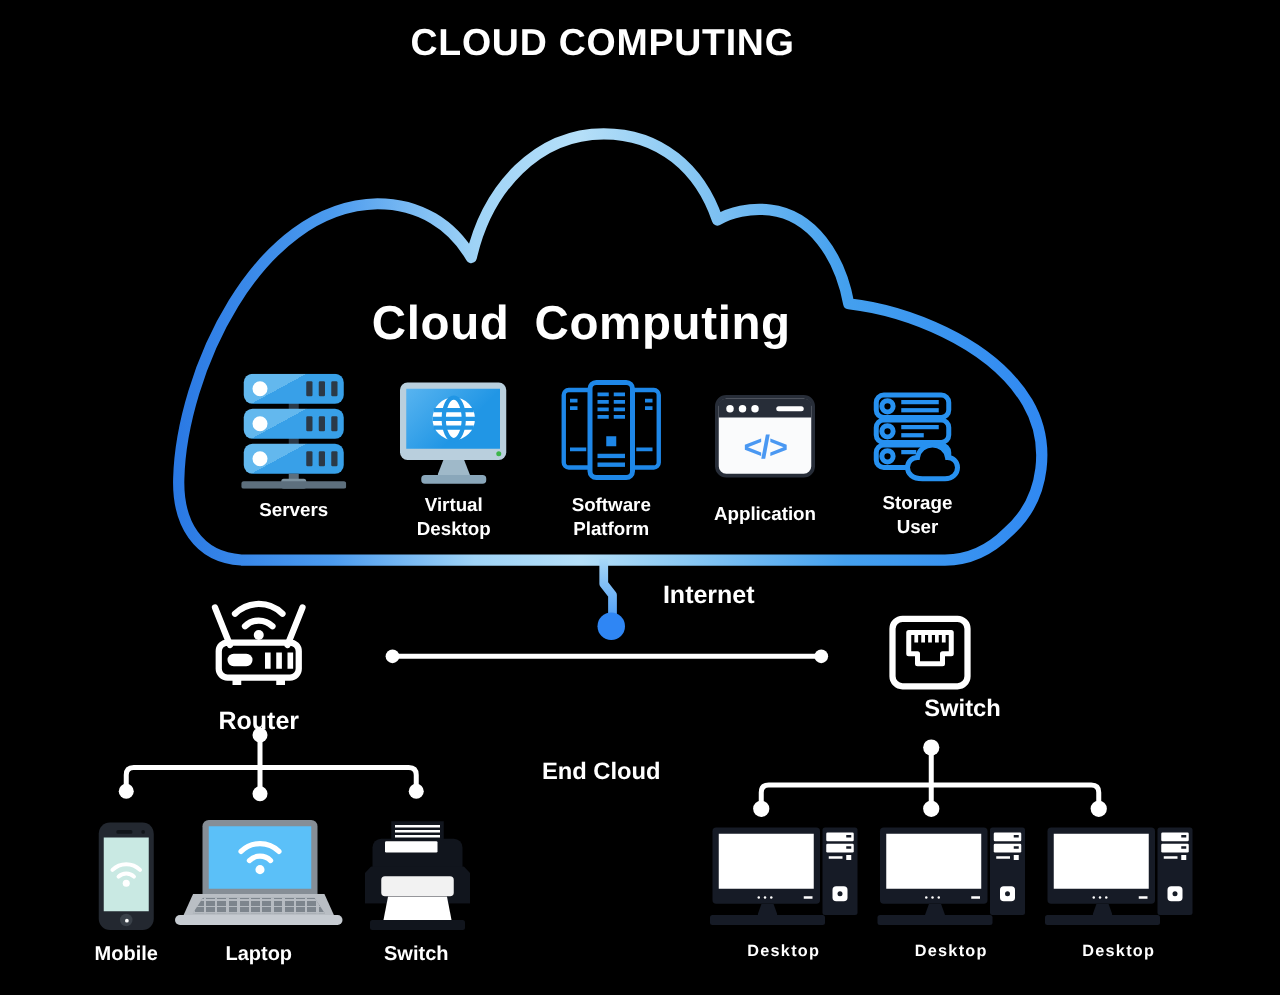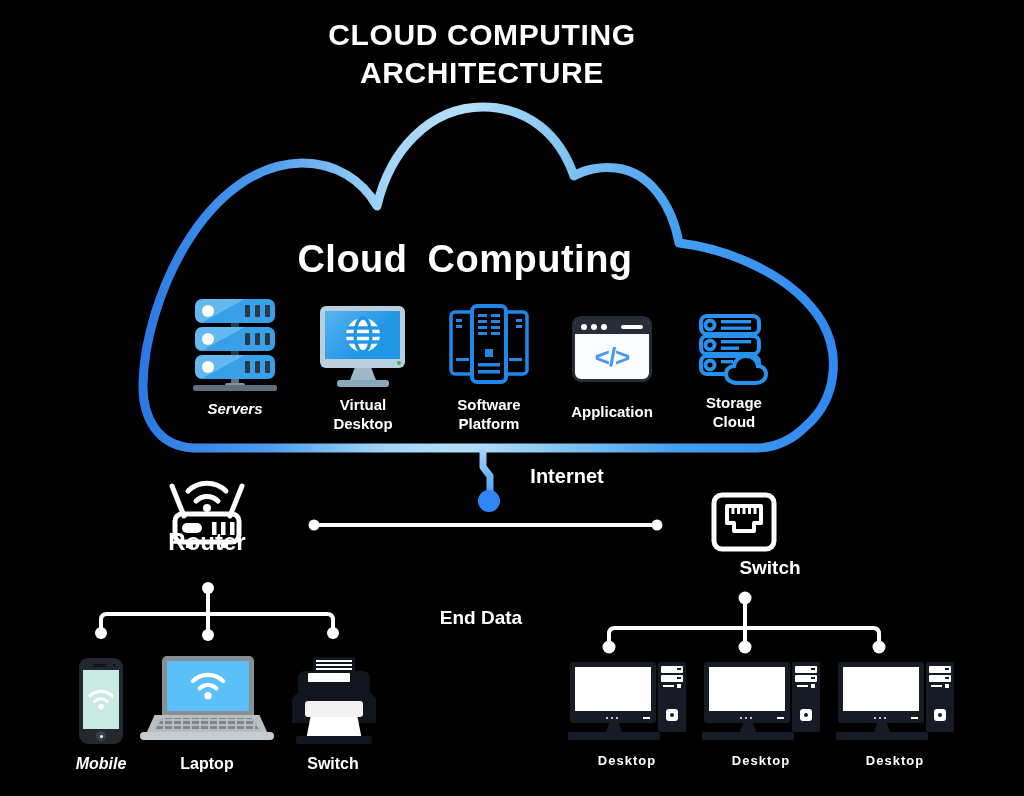--- a/index.html
+++ b/index.html
@@ -16,35 +16,35 @@
                  font-weight:700;font-size:38px;word-spacing:9px;letter-spacing:.5px;}
 
   
   .ic-servers{left:193px;top:299px;}
   .ic-vdesk{left:320px;top:306px;width:85px;height:84px;}
   .ic-swp{left:448px;top:302px;}
   .ic-app{left:572px;top:316px;width:80px;height:66px;}
   .ic-storage{left:696px;top:312px;}
 
   .svc-label{font-size:15px;line-height:19px;}
-  .lb-servers{left:185px;top:399px;width:100px;font-style:italic;}
+  .lb-servers{left:185px;top:399px;width:100px;}
   .lb-vdesk{left:317px;top:395px;width:92px;}
   .lb-swp{left:438px;top:395px;width:102px;}
   .lb-app{left:552px;top:402px;width:120px;}
   .lb-storage{left:690px;top:393px;width:88px;}
 
   .lb-internet{left:512px;top:465px;width:110px;font-size:20px;text-align:center;}
   .ic-router{left:162px;top:458px;}
-  .lb-router{left:157px;top:528px;width:100px;font-size:24px;}
+  .lb-router{left:157px;top:566px;width:100px;font-size:20px;}
   .ic-switch{left:711px;top:492px;}
   .lb-switch{left:720px;top:557px;width:100px;font-size:19px;}
   .lb-enduser{left:421px;top:607px;width:120px;font-size:19px;}
 
   .lb-dev{top:755px;font-size:16px;}
-  .lb-mobile{left:61px;width:80px;font-style:italic;}
+  .lb-mobile{left:61px;width:80px;}
   .lb-laptop{left:167px;width:80px;}
   .lb-printer{left:293px;width:80px;}
   .lb-desktop{top:753px;font-size:13px;letter-spacing:1px;width:100px;}
   .lb-d1{left:577px;} .lb-d2{left:711px;} .lb-d3{left:845px;}
 
   
   .vd-frame{position:absolute;left:0;top:0;width:85px;height:62px;background:#b9cfdd;border-radius:6px;}
   .vd-screen{position:absolute;left:5px;top:5px;width:75px;height:48px;
              background:linear-gradient(135deg,#58b4f0 0%,#2196e5 62%);}
   .vd-dot{position:absolute;right:4px;bottom:3px;width:4px;height:4px;border-radius:50%;background:#3cb54a;}
@@ -116,21 +116,20 @@
   .dk-pwr{position:absolute;left:8px;top:47px;width:12px;height:12px;background:#fff;border-radius:3px;}
   .dk-pwr::after{content:"";position:absolute;left:4px;top:4px;width:4px;height:4px;border-radius:50%;background:#161b26;}
 </style>
 </head>
 <body>
 
 <div class="stage">
 
   <div class="title">
     <div>CLOUD COMPUTING</div>
-    <div>ARCHITECTURE</div>
   </div>
 
   <svg class="wires" width="1024" height="796" viewBox="0 0 1024 796">
     <defs>
       <linearGradient id="cloudGrad" gradientUnits="userSpaceOnUse" x1="140" y1="300" x2="845" y2="300">
         <stop offset="0" stop-color="#2a79e4"></stop>
         <stop offset="0.18" stop-color="#4c9bee"></stop>
         <stop offset="0.34" stop-color="#9fd3f6"></stop>
         <stop offset="0.46" stop-color="#b5dff8"></stop>
         <stop offset="0.58" stop-color="#8ac8f3"></stop>
@@ -291,21 +290,21 @@
         <rect x="25" y="34.5" width="18" height="3.4"></rect>
       <rect x="25" y="48" width="12" height="3.4"></rect>
     </g>
     <path d="M42 71 c-8 0 -12 -4 -12 -9 c0 -5 4 -8 8 -8 c1 -6 6 -10 12 -10 c6 0 11 4 12 10 c4 0 8 3 8 8 c0 5 -4 9 -10 9 Z" fill="#000" stroke="#2791f0" stroke-width="4"></path>
   </svg>
 
   <div class="lbl svc-label lb-servers">Servers</div>
   <div class="lbl svc-label lb-swp">Software Platform</div>
   <div class="lbl svc-label lb-vdesk">Virtual Desktop</div>
   <div class="lbl svc-label lb-app">Application</div>
-  <div class="lbl svc-label lb-storage">Storage Cloud</div>
+  <div class="lbl svc-label lb-storage">Storage User</div>
 
   <div class="lbl lb-internet">Internet</div>
 
   <svg class="abs ic-router" width="90" height="92" viewBox="0 0 90 92">
     <g stroke="#fff" stroke-width="5" stroke-linecap="round" fill="none">
       <path d="M22 58 L10 28"></path>
       <path d="M68 58 L80 28"></path>
       <path d="M34 43 A15.5 15.5 0 0 1 56 43"></path>
       <path d="M26 33 A27 27 0 0 1 64 33"></path>
       <rect x="13" y="56" width="64" height="28" rx="7"></rect>
@@ -326,21 +325,21 @@
     <g fill="#fff">
       <rect x="20.5" y="16" width="3" height="6"></rect>
         <rect x="26" y="16" width="3" height="6"></rect>
       <rect x="31.5" y="16" width="3" height="6"></rect>
         <rect x="37" y="16" width="3" height="6"></rect>
       <rect x="42.5" y="16" width="3" height="6"></rect>
     </g>
   </svg>
   <div class="lbl lb-switch">Switch</div>
 
-  <div class="lbl lb-enduser">End Data</div>
+  <div class="lbl lb-enduser">End Cloud</div>
 
   <div class="abs phone">
     <div class="ph-speaker"></div>
     <div class="ph-cam"></div>
     <div class="ph-screen">
       <svg width="30" height="25" viewBox="0 0 34 28">
         <g stroke="#fff" stroke-width="3.6" stroke-linecap="round" fill="none">
           <path d="M10 16 A10 10 0 0 1 24 16"></path>
           <path d="M4.5 10 A17.7 17.7 0 0 1 29.5 10"></path>
         </g>

